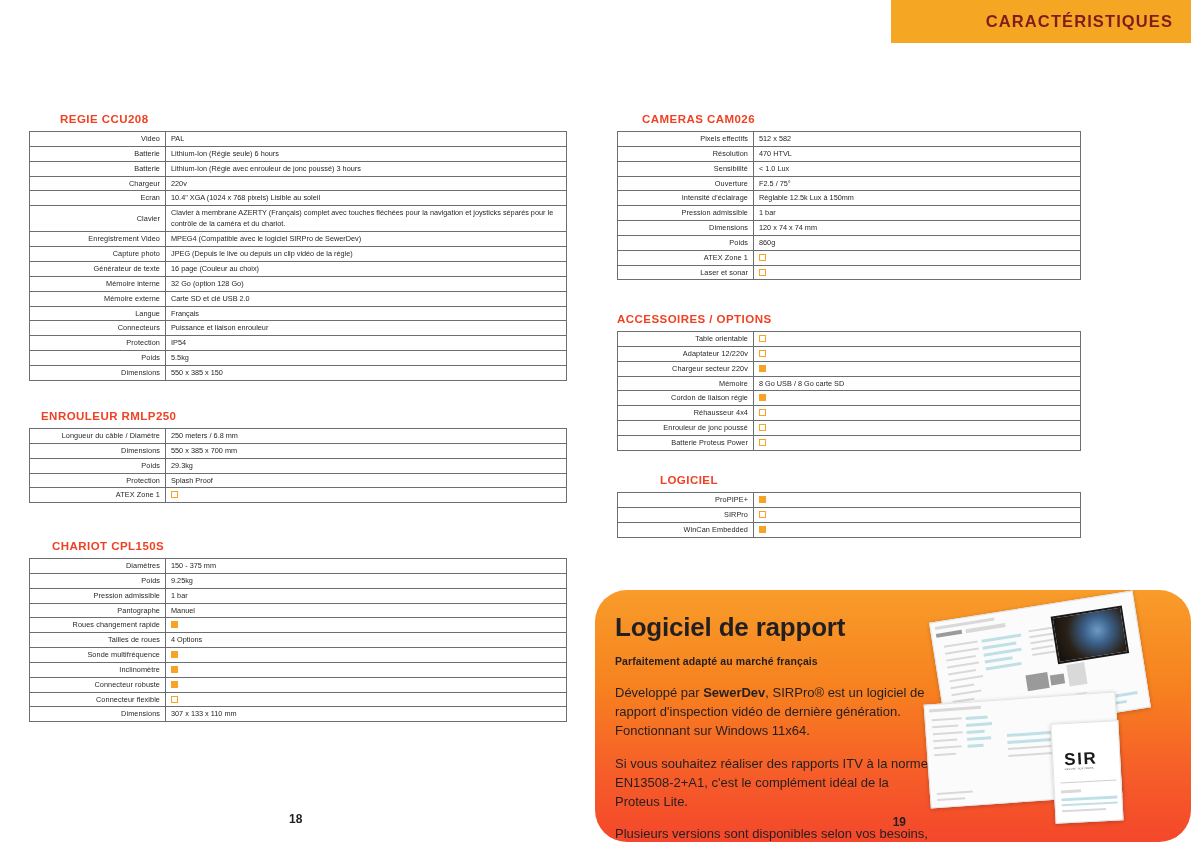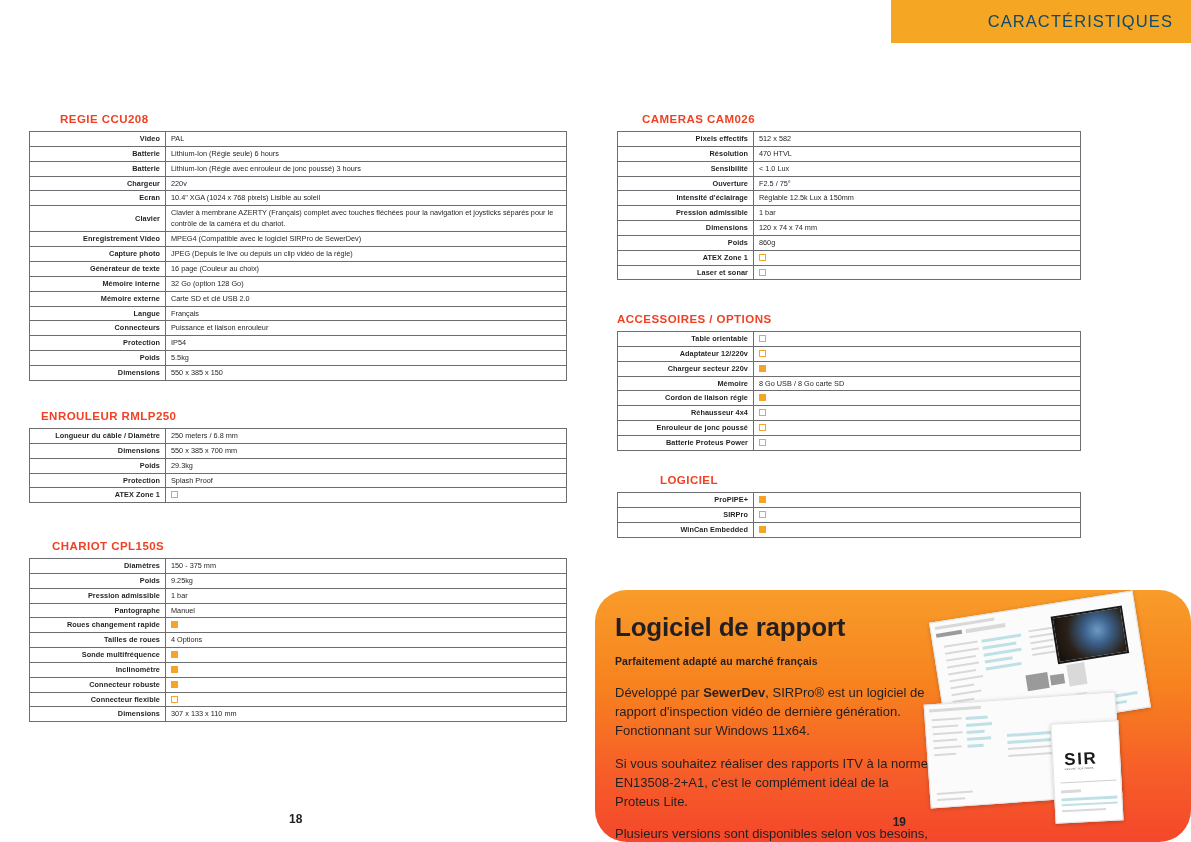--- a/index.html
+++ b/index.html
@@ -24,24 +24,24 @@
     position: absolute;
     left: 891px; top: 0px;
     width: 300px; height: 43px;
     background: #F5A623;
     display: flex;
     align-items: center;
     justify-content: flex-end;
     padding-right: 18px;
   }
   .header-banner .title {
-    color: #0c4a6e;
+    color: #7f1d1d;
     font-size: 16.5px;
     letter-spacing: 1.1px;
-    font-weight: 400;
+    font-weight: 700;
   }
 
   
   .section { position: absolute; }
   .section-heading {
     color: #F04124;
     font-size: 11.5px;
     font-weight: 600;
     letter-spacing: 0.45px;
     margin: 0 0 6px 0;
@@ -64,21 +64,21 @@
     border: 0.9px solid #6d6e71;
     font-size: 7.3px;
     color: #231f20;
     padding: 2px 4px 2px 4px;
     line-height: 1.35;
     vertical-align: middle;
     height: 13.6px;
   }
   table.spec td.k {
     text-align: right;
-    font-weight: 700;
+    font-weight: 400;
     letter-spacing: 0.08px;
     padding-right: 5px;
     white-space: nowrap;
   }
   table.spec td.v {
     text-align: left;
     font-weight: 400;
     padding-left: 5px;
   }
   table.spec td.v.multi { line-height: 1.45; }

